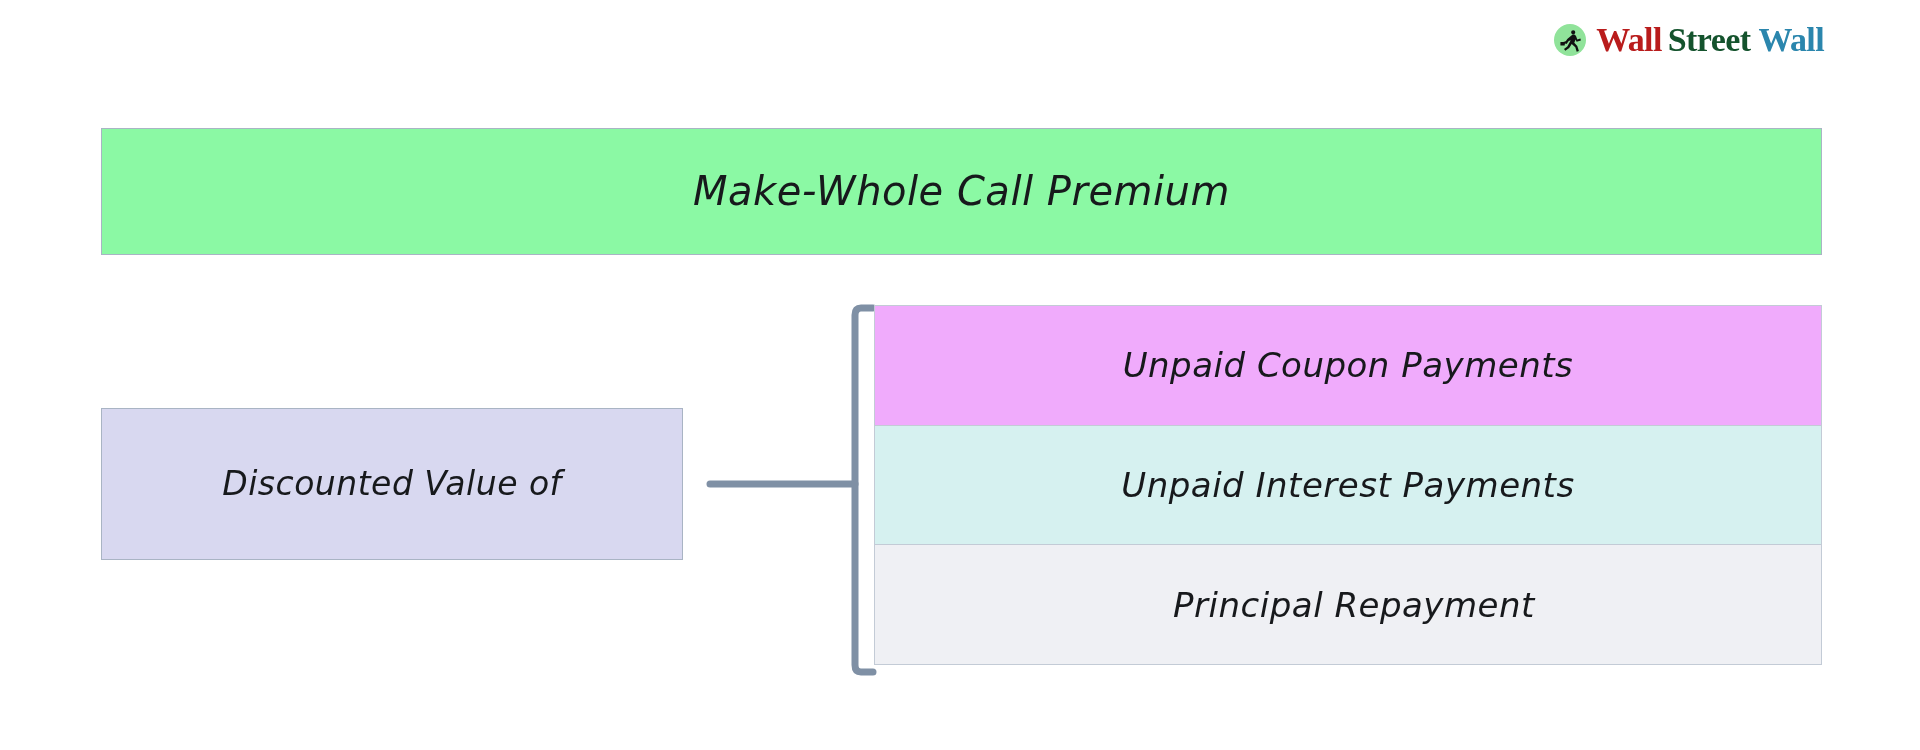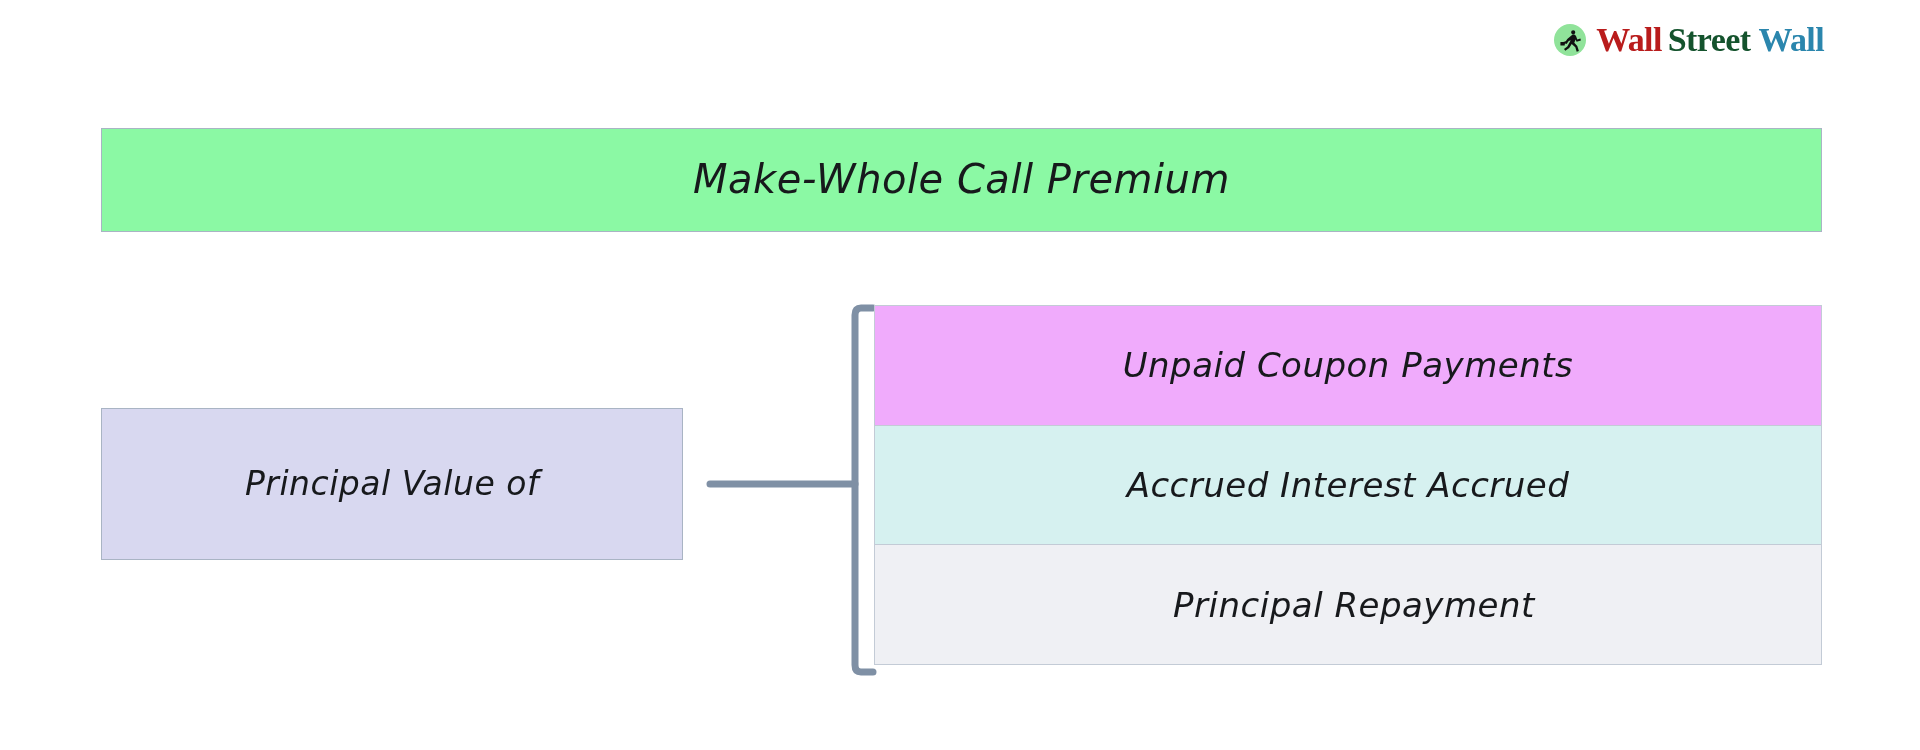--- a/index.html
+++ b/index.html
@@ -51,21 +51,21 @@
     line-height: 1.24;
     letter-spacing: 0.5px;
   }
 
   
   .header-band {
     position: absolute;
     left: 101px;
     top: 128px;
     width: 1721px;
-    height: 104px;
+    height: 127px;
     background: #8bf9a4;
     border: 1px solid #a9b4c4;
     box-sizing: border-box;
     display: flex;
     align-items: center;
     justify-content: center;
   }
   .header-band .hand { font-size: 40px; }
 
   
@@ -134,35 +134,35 @@
   <span class="logo-wordmark">
     <span class="logo-wall">Wall</span><span class="logo-street">Street</span><span class="logo-prep">Wall</span>
   </span>
 </div>
 
 <div class="header-band">
   <div class="hand">Make-Whole Call Premium</div>
 </div>
 
 <div class="left-node">
-  <div class="hand">Principal Value of</div>
+  <div class="hand">Discounted Value of</div>
 </div>
 
 <div class="connector">
   <svg viewBox="0 0 200 400" width="200" height="400" aria-hidden="true">
     <g fill="none" stroke="#7f90a5" stroke-width="7" stroke-linecap="round" stroke-linejoin="round">
       <path d="M27 194 H172"></path>
       <path d="M190 18 H178 Q172 18 172 25 V375 Q172 382 178 382 H190"></path>
     </g>
   </svg>
 </div>
 
 <div class="right-stack">
   <div class="right-item" style="background:#f0abfc">
     <div class="hand">Unpaid Coupon Payments</div>
   </div>
   <div class="right-item" style="background:#d6f1f0">
-    <div class="hand">Accrued Interest Accrued</div>
+    <div class="hand">Unpaid Interest Payments</div>
   </div>
   <div class="right-item" style="background:#eff0f4">
     <div class="hand">Principal Repayment</div>
   </div>
 </div>
 
 </body></html>

